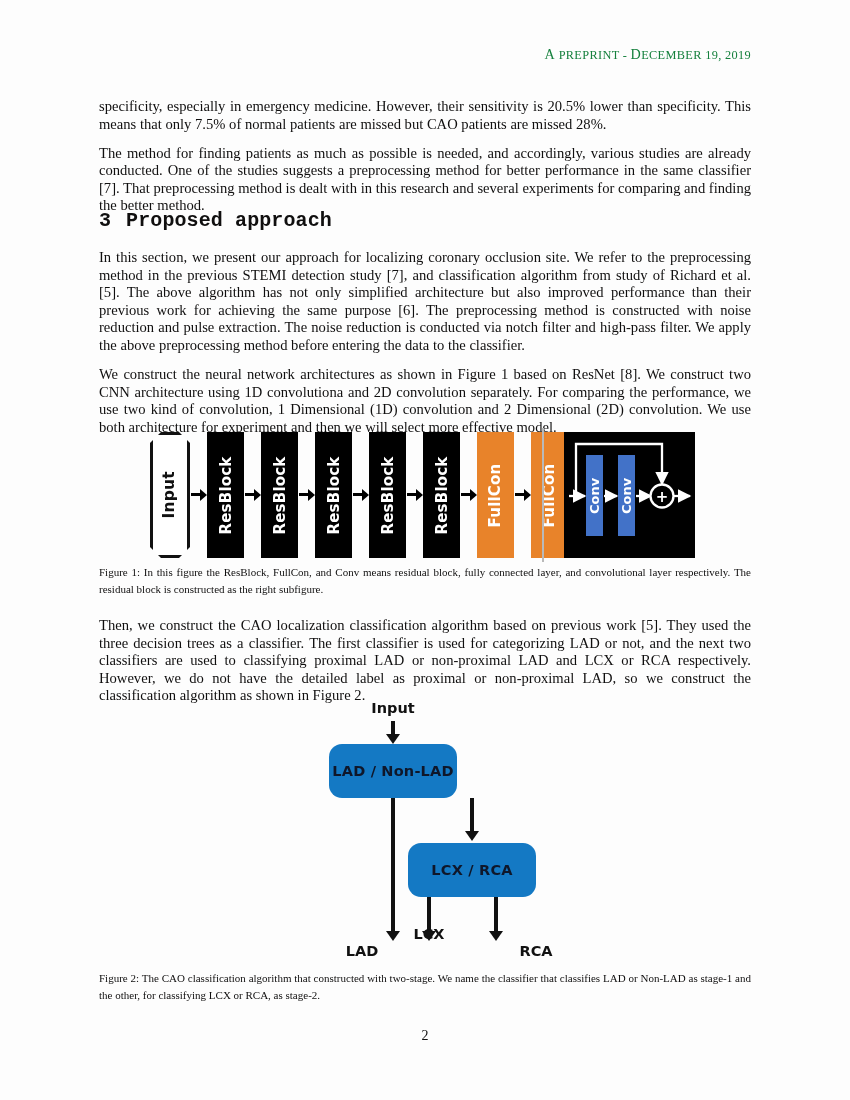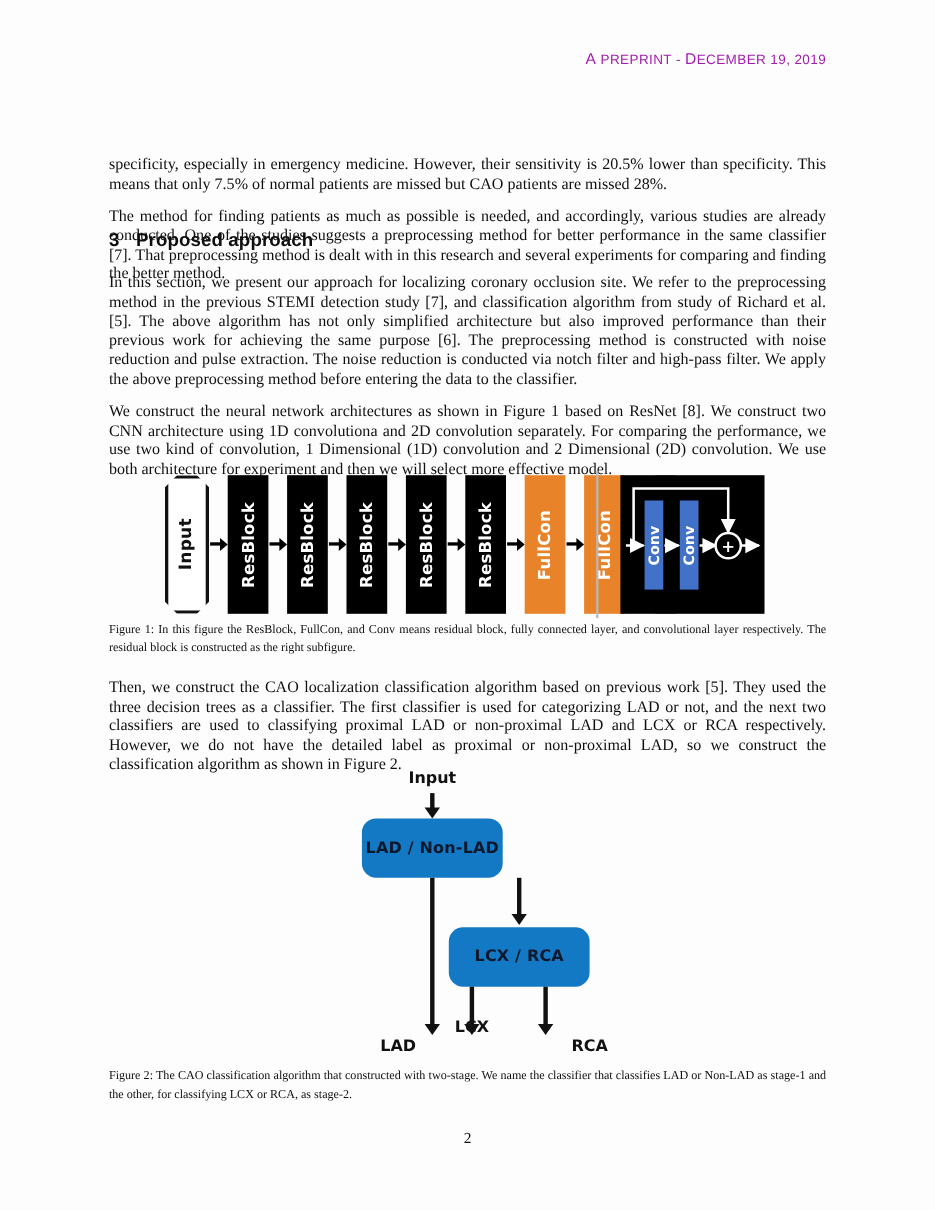--- a/index.html
+++ b/index.html
@@ -20,47 +20,47 @@
     left: 0; top: 0;
     width: 850px;
     height: 1100px;
     background: #fdfdfd;
   }
   
   .running-head {
     position: absolute;
     top: 46px;
     right: 99px;
-    font-family: Liberation Sans, sans-serif;
+    font-family: Liberation Serif, serif;
     font-size: 12.3px;
     letter-spacing: 0.35px;
-    color: #a21caf;
+    color: #15803d;
     font-variant: small-caps;
     white-space: nowrap;
   }
   .running-head .cap { font-size: 14.2px; }
   
   .col {
     position: absolute;
     left: 99px;
     width: 652px;
   }
   p.body-par {
     margin: 0 0 11.5px 0;
     font-size: 14.6px;
     line-height: 17.6px;
     text-align: justify;
     text-justify: inter-word;
     hyphens: none;
   }
   h2.section-head {
     margin: 0 0 0 0;
-    font-size: 17px;
+    font-size: 20px;
     font-weight: bold;
-    font-family: Liberation Sans, sans-serif;
+    font-family: Liberation Mono, monospace;
     letter-spacing: 0.1px;
   }
   h2.section-head .num { margin-right: 15px; }
   p.caption {
     margin: 0;
     font-size: 11px;
     line-height: 17.2px;
     text-align: justify;
   }
   .page-number {
@@ -222,21 +222,21 @@
 </style>
 </head>
 <body>
 
 <div class="page">
 
   <div class="running-head">
     <span class="cap">A</span><span> PREPRINT - </span><span class="cap">D</span><span>ECEMBER 19, 2019</span>
   </div>
 
-  <div class="col" style="top: 98px; margin-top: 44px;">
+  <div class="col" style="top: 98px;">
     <p class="body-par">specificity, especially in emergency medicine. However, their sensitivity is 20.5% lower than specificity. This means that only 7.5% of normal patients are missed but CAO patients are missed 28%.</p>
     <p class="body-par">The method for finding patients as much as possible is needed, and accordingly, various studies are already conducted. One of the studies suggests a preprocessing method for better performance in the same classifier [7]. That preprocessing method is dealt with in this research and several experiments for comparing and finding the better method.</p>
   </div>
 
   <div class="col" style="top: 209px;">
     <h2 class="section-head">
       <span class="num">3</span><span>Proposed approach</span>
     </h2>
   </div>
 

